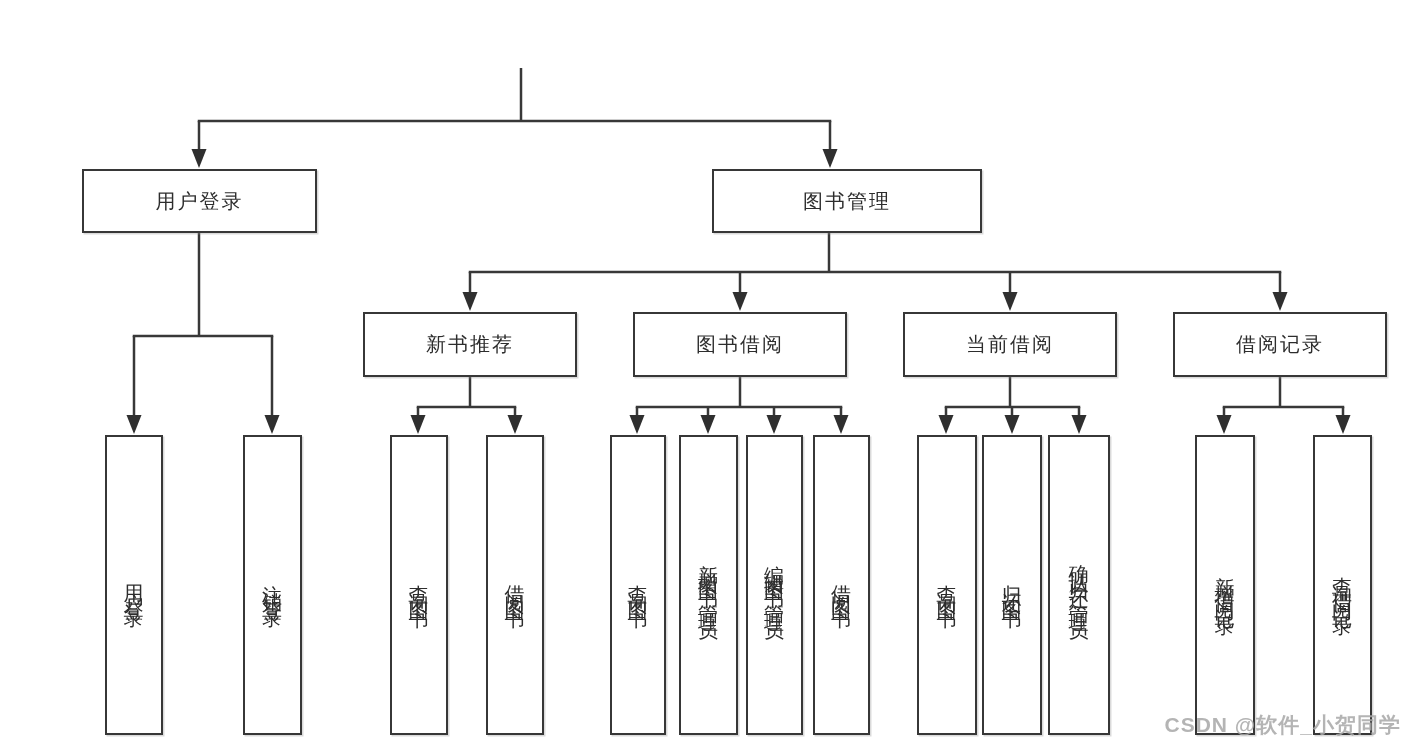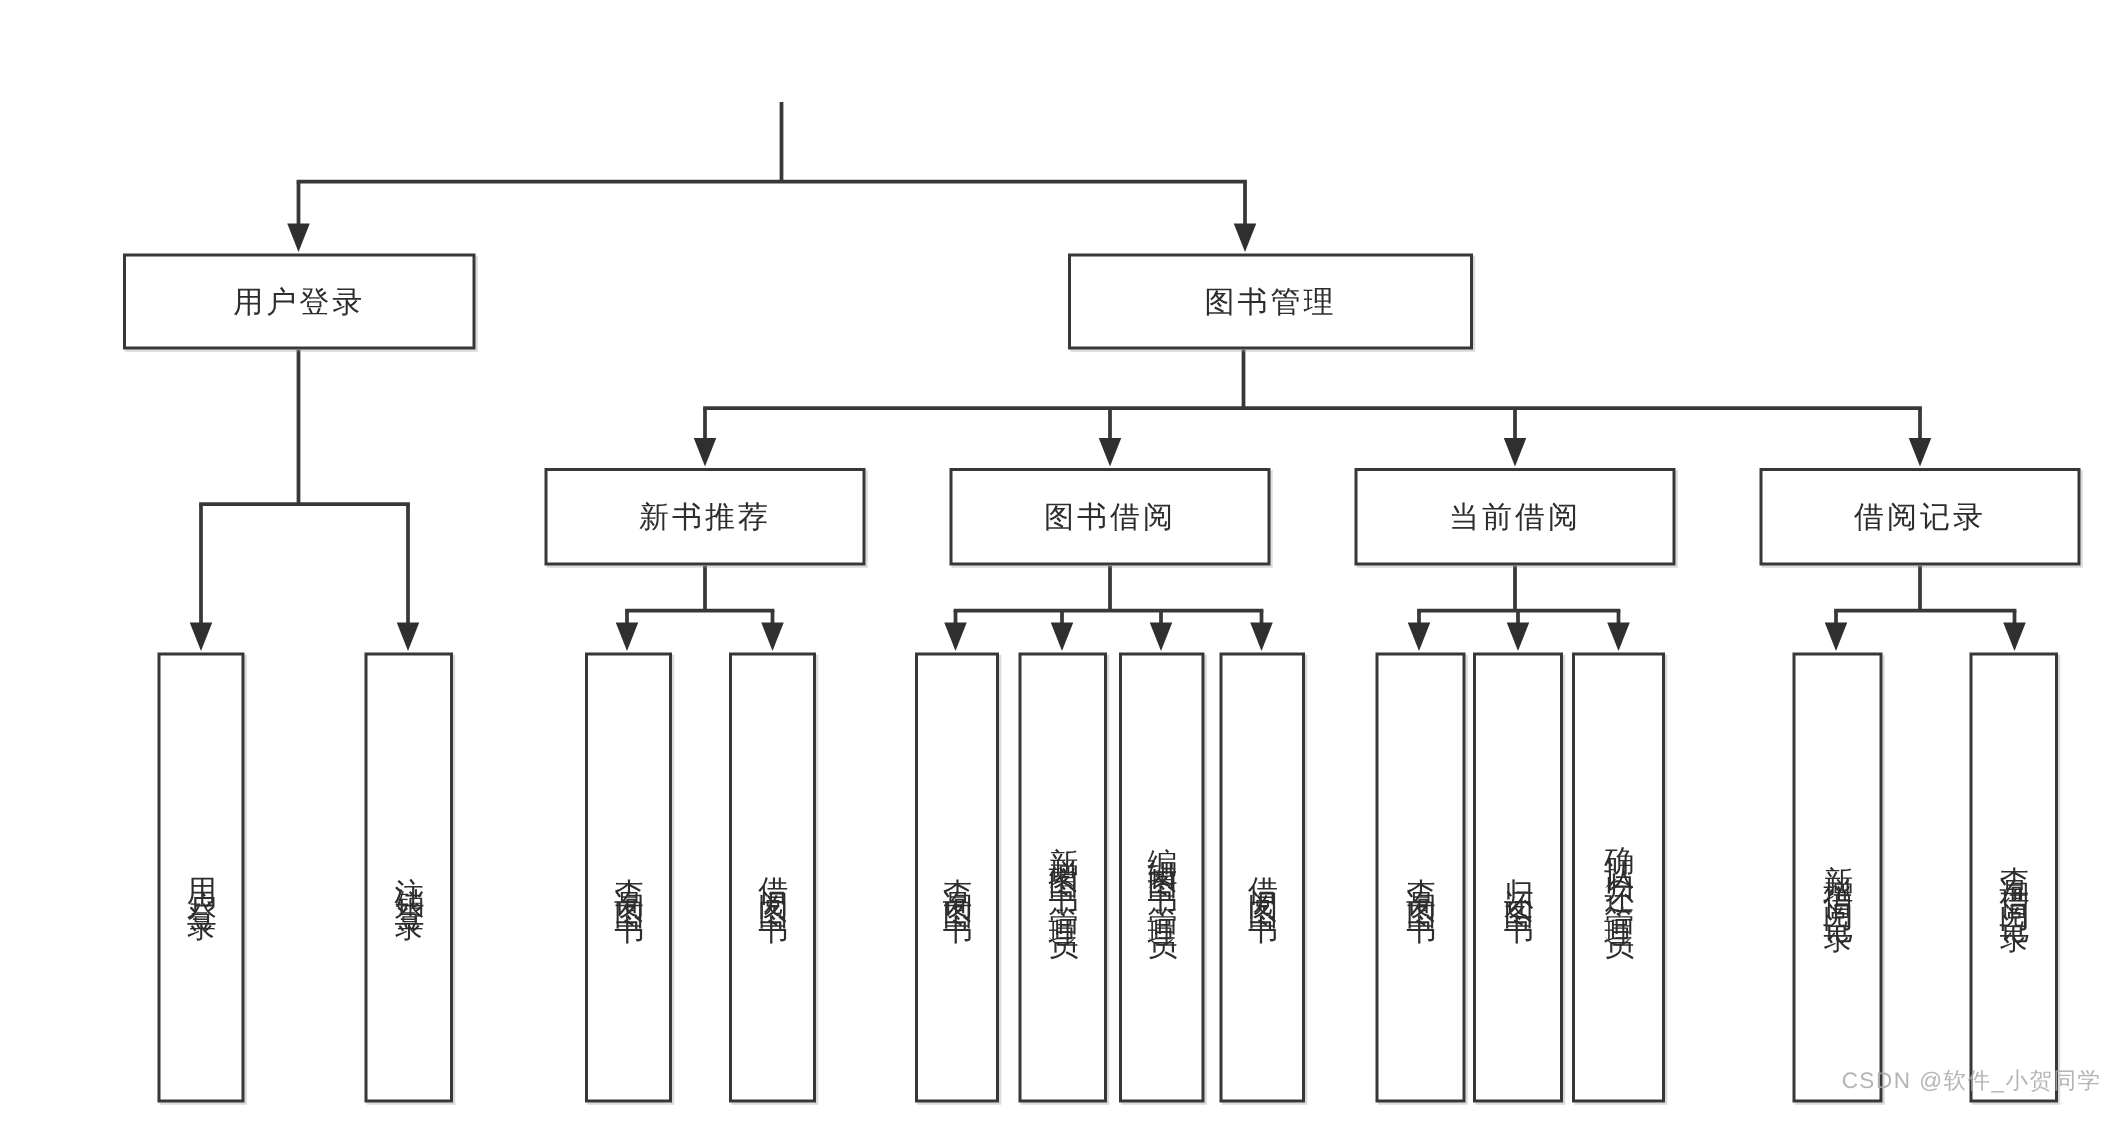--- a/index.html
+++ b/index.html
@@ -44,26 +44,27 @@
     font-size: 20px;
     writing-mode: vertical-rl;
     text-orientation: mixed;
     letter-spacing: 8px;
     line-height: 1;
   }
   .watermark {
     position: absolute;
     right: 4px;
     top: 711px;
-    font-size: 15px;
+    font-size: 21px;
     color: #a8a8a8;
     opacity: 0.85;
     z-index: 2;
     letter-spacing: 1px;
     white-space: nowrap;
+    font-weight: bold;
   }
 </style>
 </head>
 <body>
 
 <div id="canvas">
 
   <svg id="wires" width="1405" height="747" viewBox="0 0 1405 747">
     <g stroke="#383838" stroke-width="2.5" fill="none">
 

